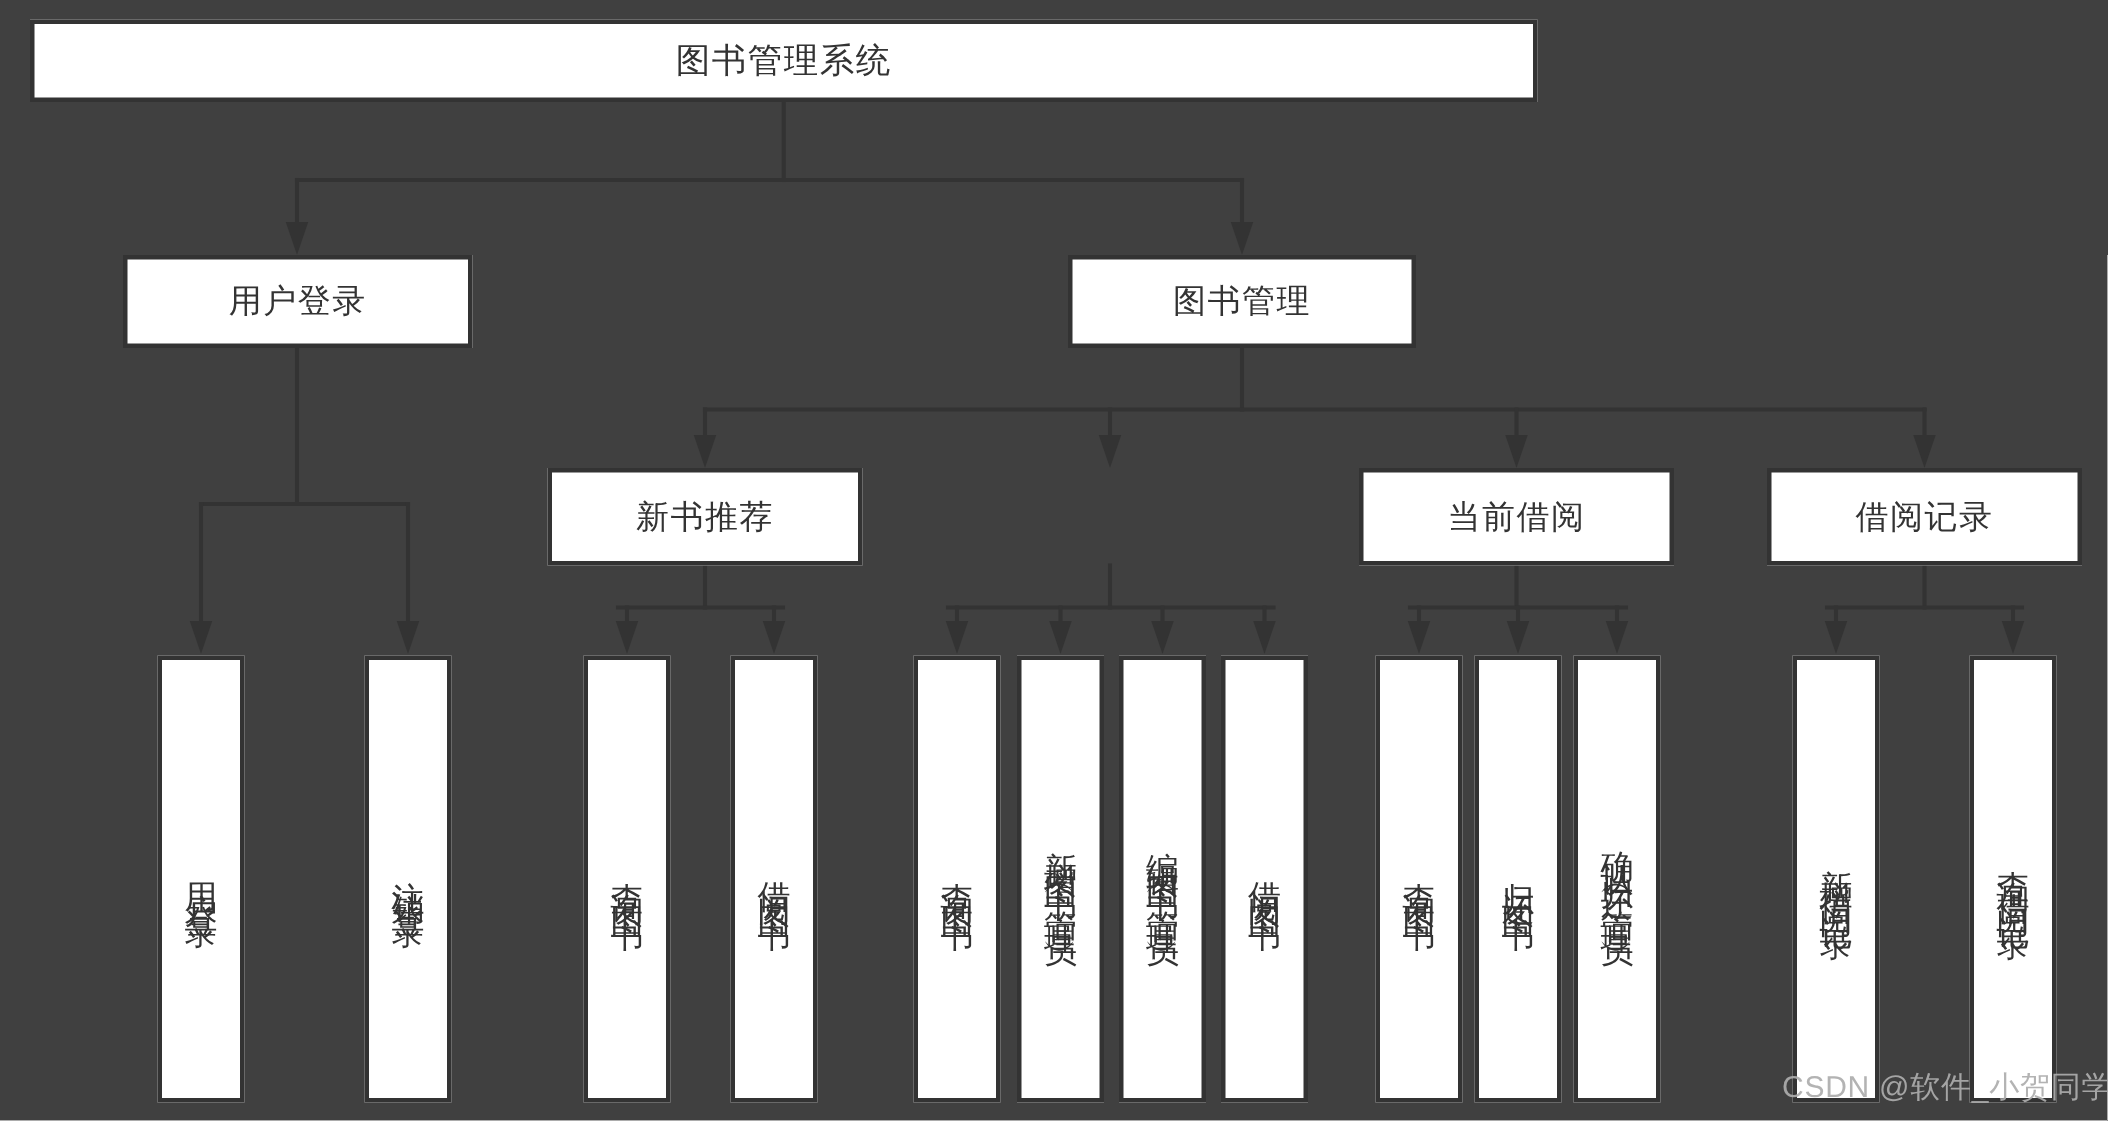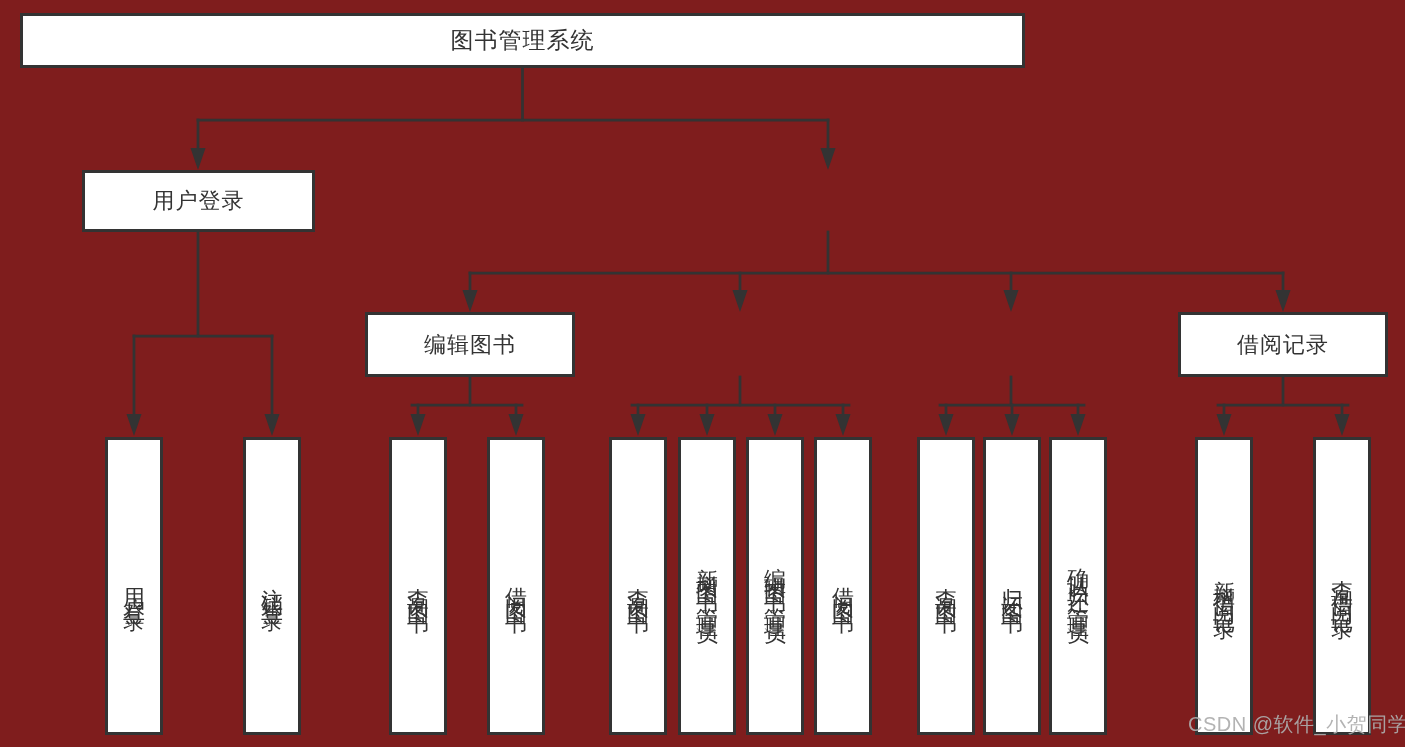--- a/index.html
+++ b/index.html
@@ -1,19 +1,19 @@
 <!DOCTYPE html>
 <html><head>
 <meta charset="utf-8">
 <style>
   html,body{margin:0;padding:0;background:#ffffff;}
   .canvas{
     position:relative;
     width:1405px;height:747px;
-    background:#7f1d1d;
+    background:#404040;
     font-family:"Liberation Sans","DejaVu Sans",sans-serif;
     overflow:hidden;
   }
   #wires{position:absolute;left:0;top:0;z-index:0;}
   .wire{stroke:#333333;stroke-width:2.75;fill:none;stroke-linecap:square;}
   .head{fill:#333333;stroke:none;}
   .box{
     position:absolute;
     box-sizing:border-box;
     background:#ffffff;
@@ -105,23 +105,29 @@
       <polygon points="1334.5,414 1349.5,414 1342,436" class="head"></polygon>
     </svg>
 
   <div class="box hbox root" style="left:20px;top:13px;width:1005px;height:55px">
     <span class="label">图书管理系统</span>
   </div>
 
   <div class="box hbox" style="left:82px;top:170px;width:233px;height:62px">
     <span class="label">用户登录</span>
   </div>
+  <div class="box hbox" style="left:712px;top:170px;width:232px;height:62px">
+    <span class="label">图书管理</span>
+  </div>
 
   <div class="box hbox" style="left:365px;top:312px;width:210px;height:65px">
-    <span class="label">编辑图书</span>
+    <span class="label">新书推荐</span>
+  </div>
+  <div class="box hbox" style="left:906px;top:312px;width:210px;height:65px">
+    <span class="label">当前借阅</span>
   </div>
   <div class="box hbox" style="left:1178px;top:312px;width:210px;height:65px">
     <span class="label">借阅记录</span>
   </div>
 
   <div class="box vbox" style="left:105px;top:437px;width:58px;height:298px">
     <span class="label">用户登录</span>
   </div>
   <div class="box vbox" style="left:243px;top:437px;width:58px;height:298px">
     <span class="label">注销登录</span>

